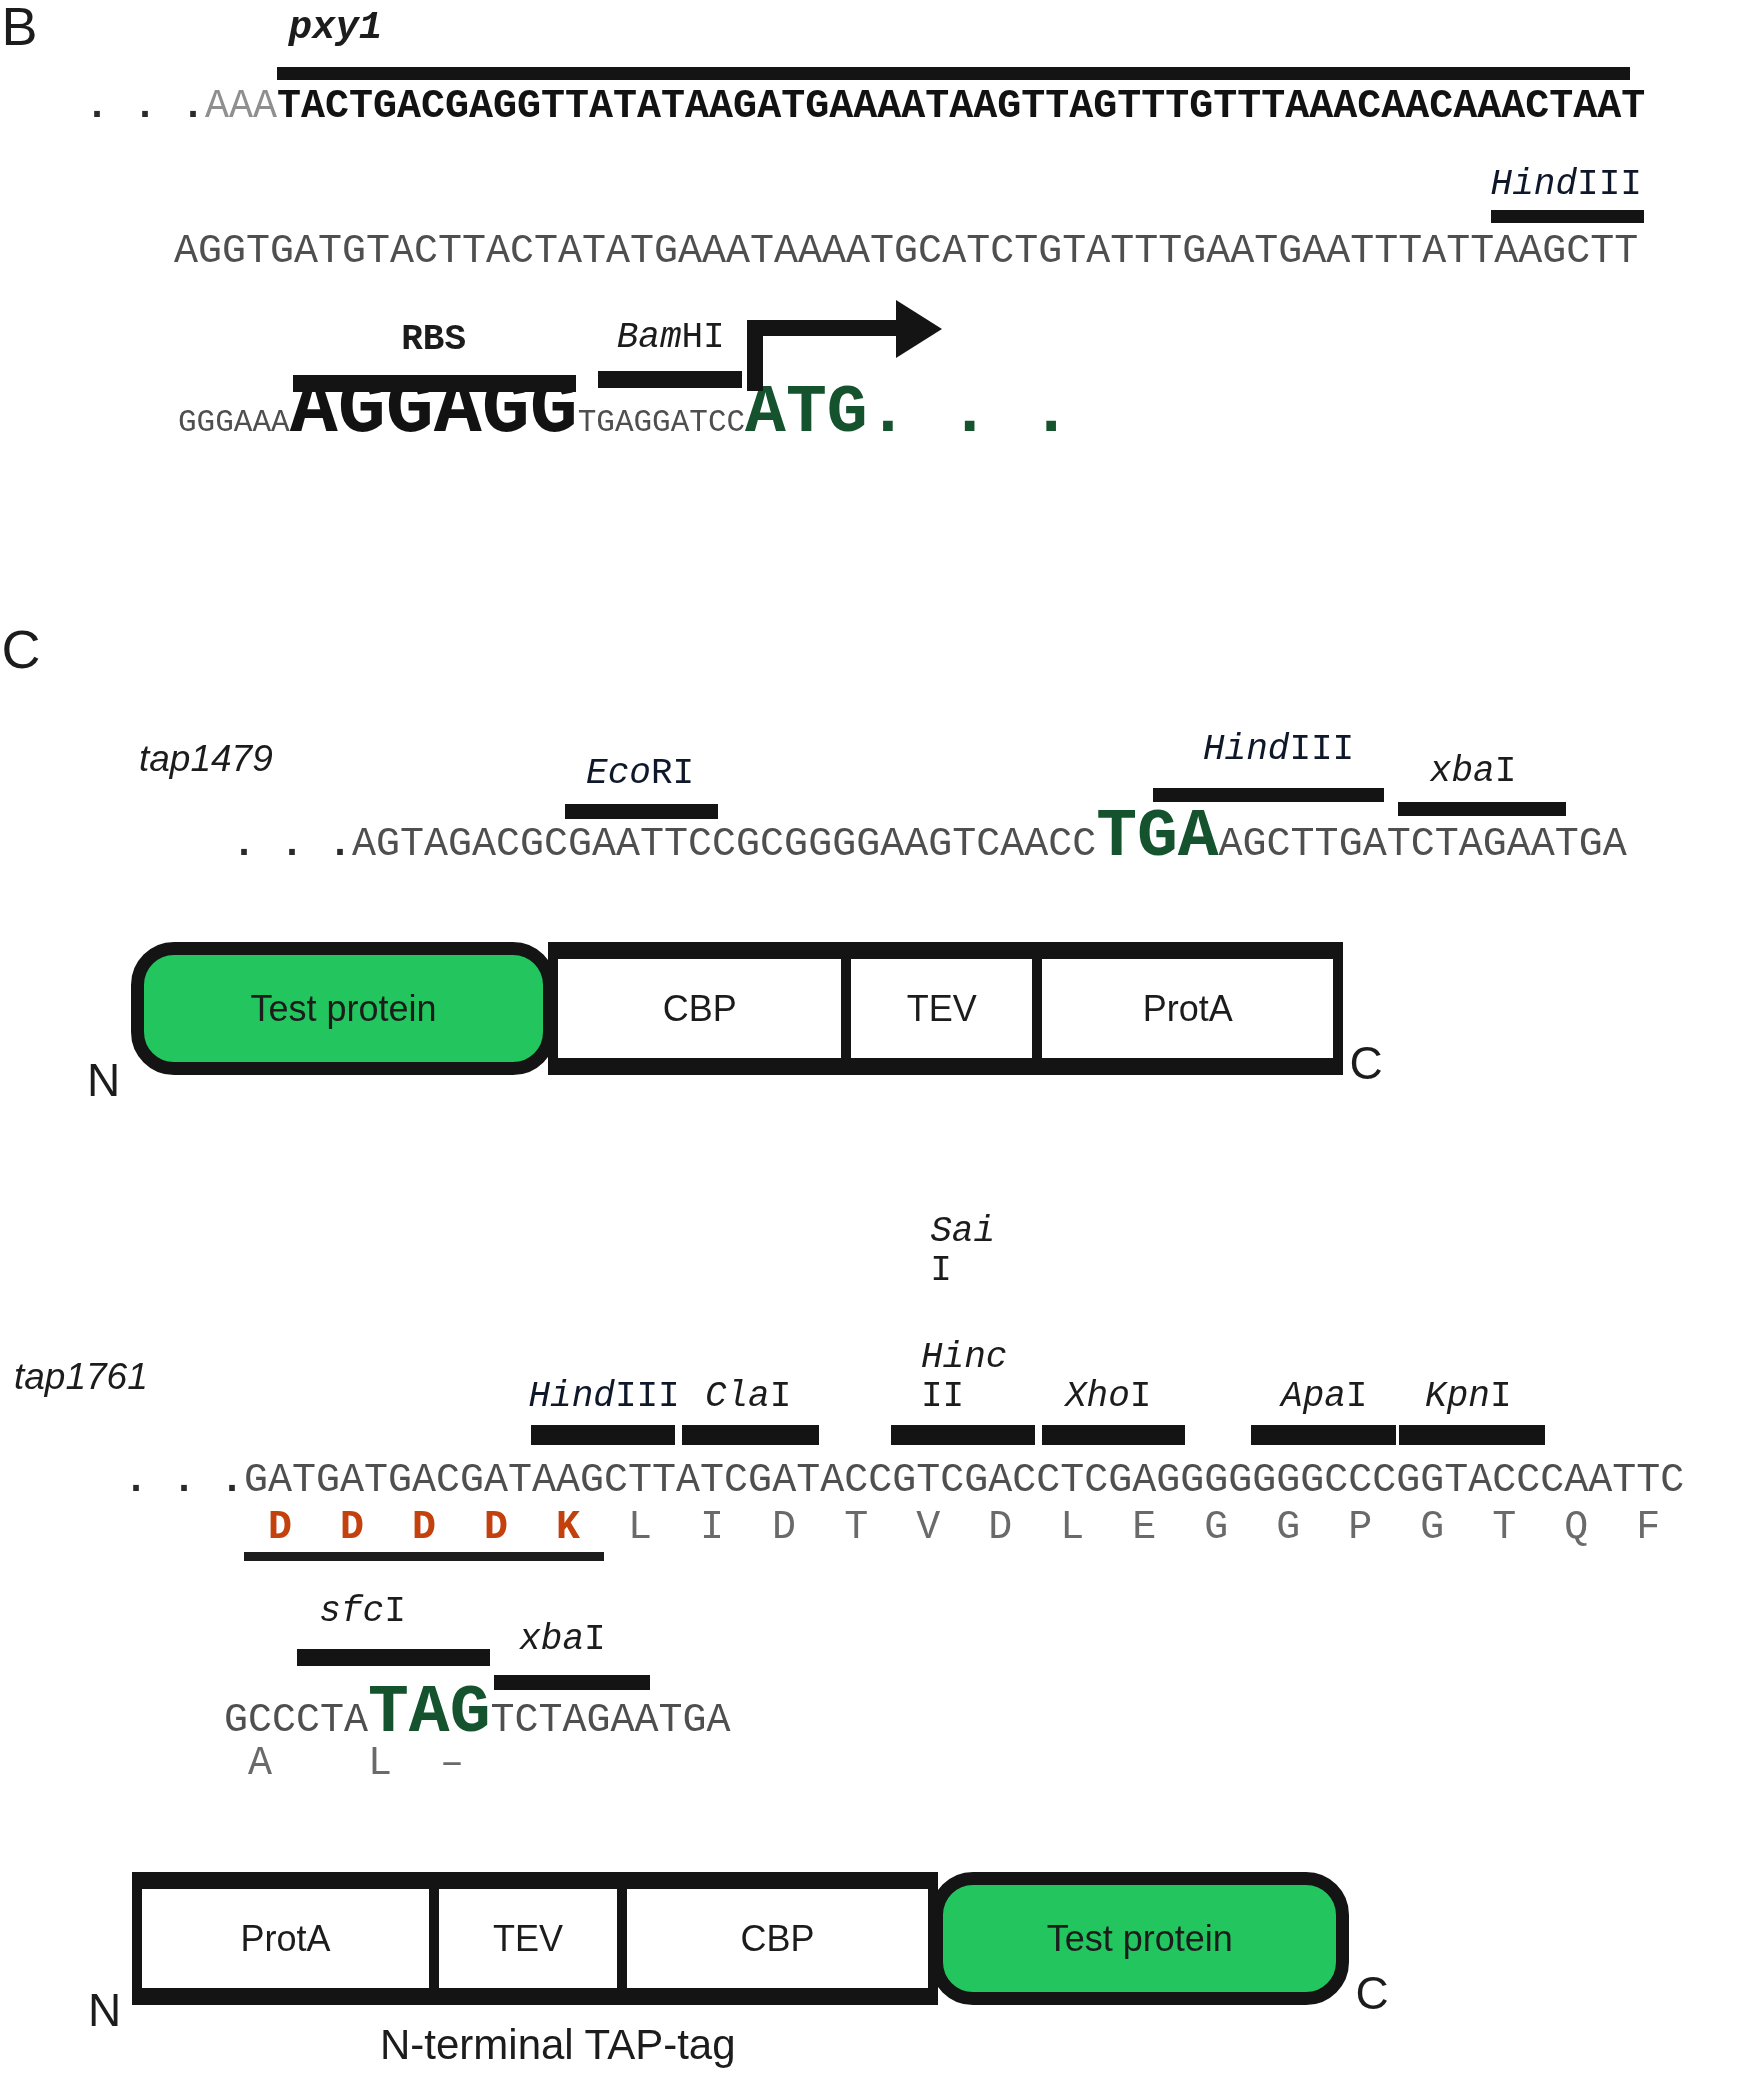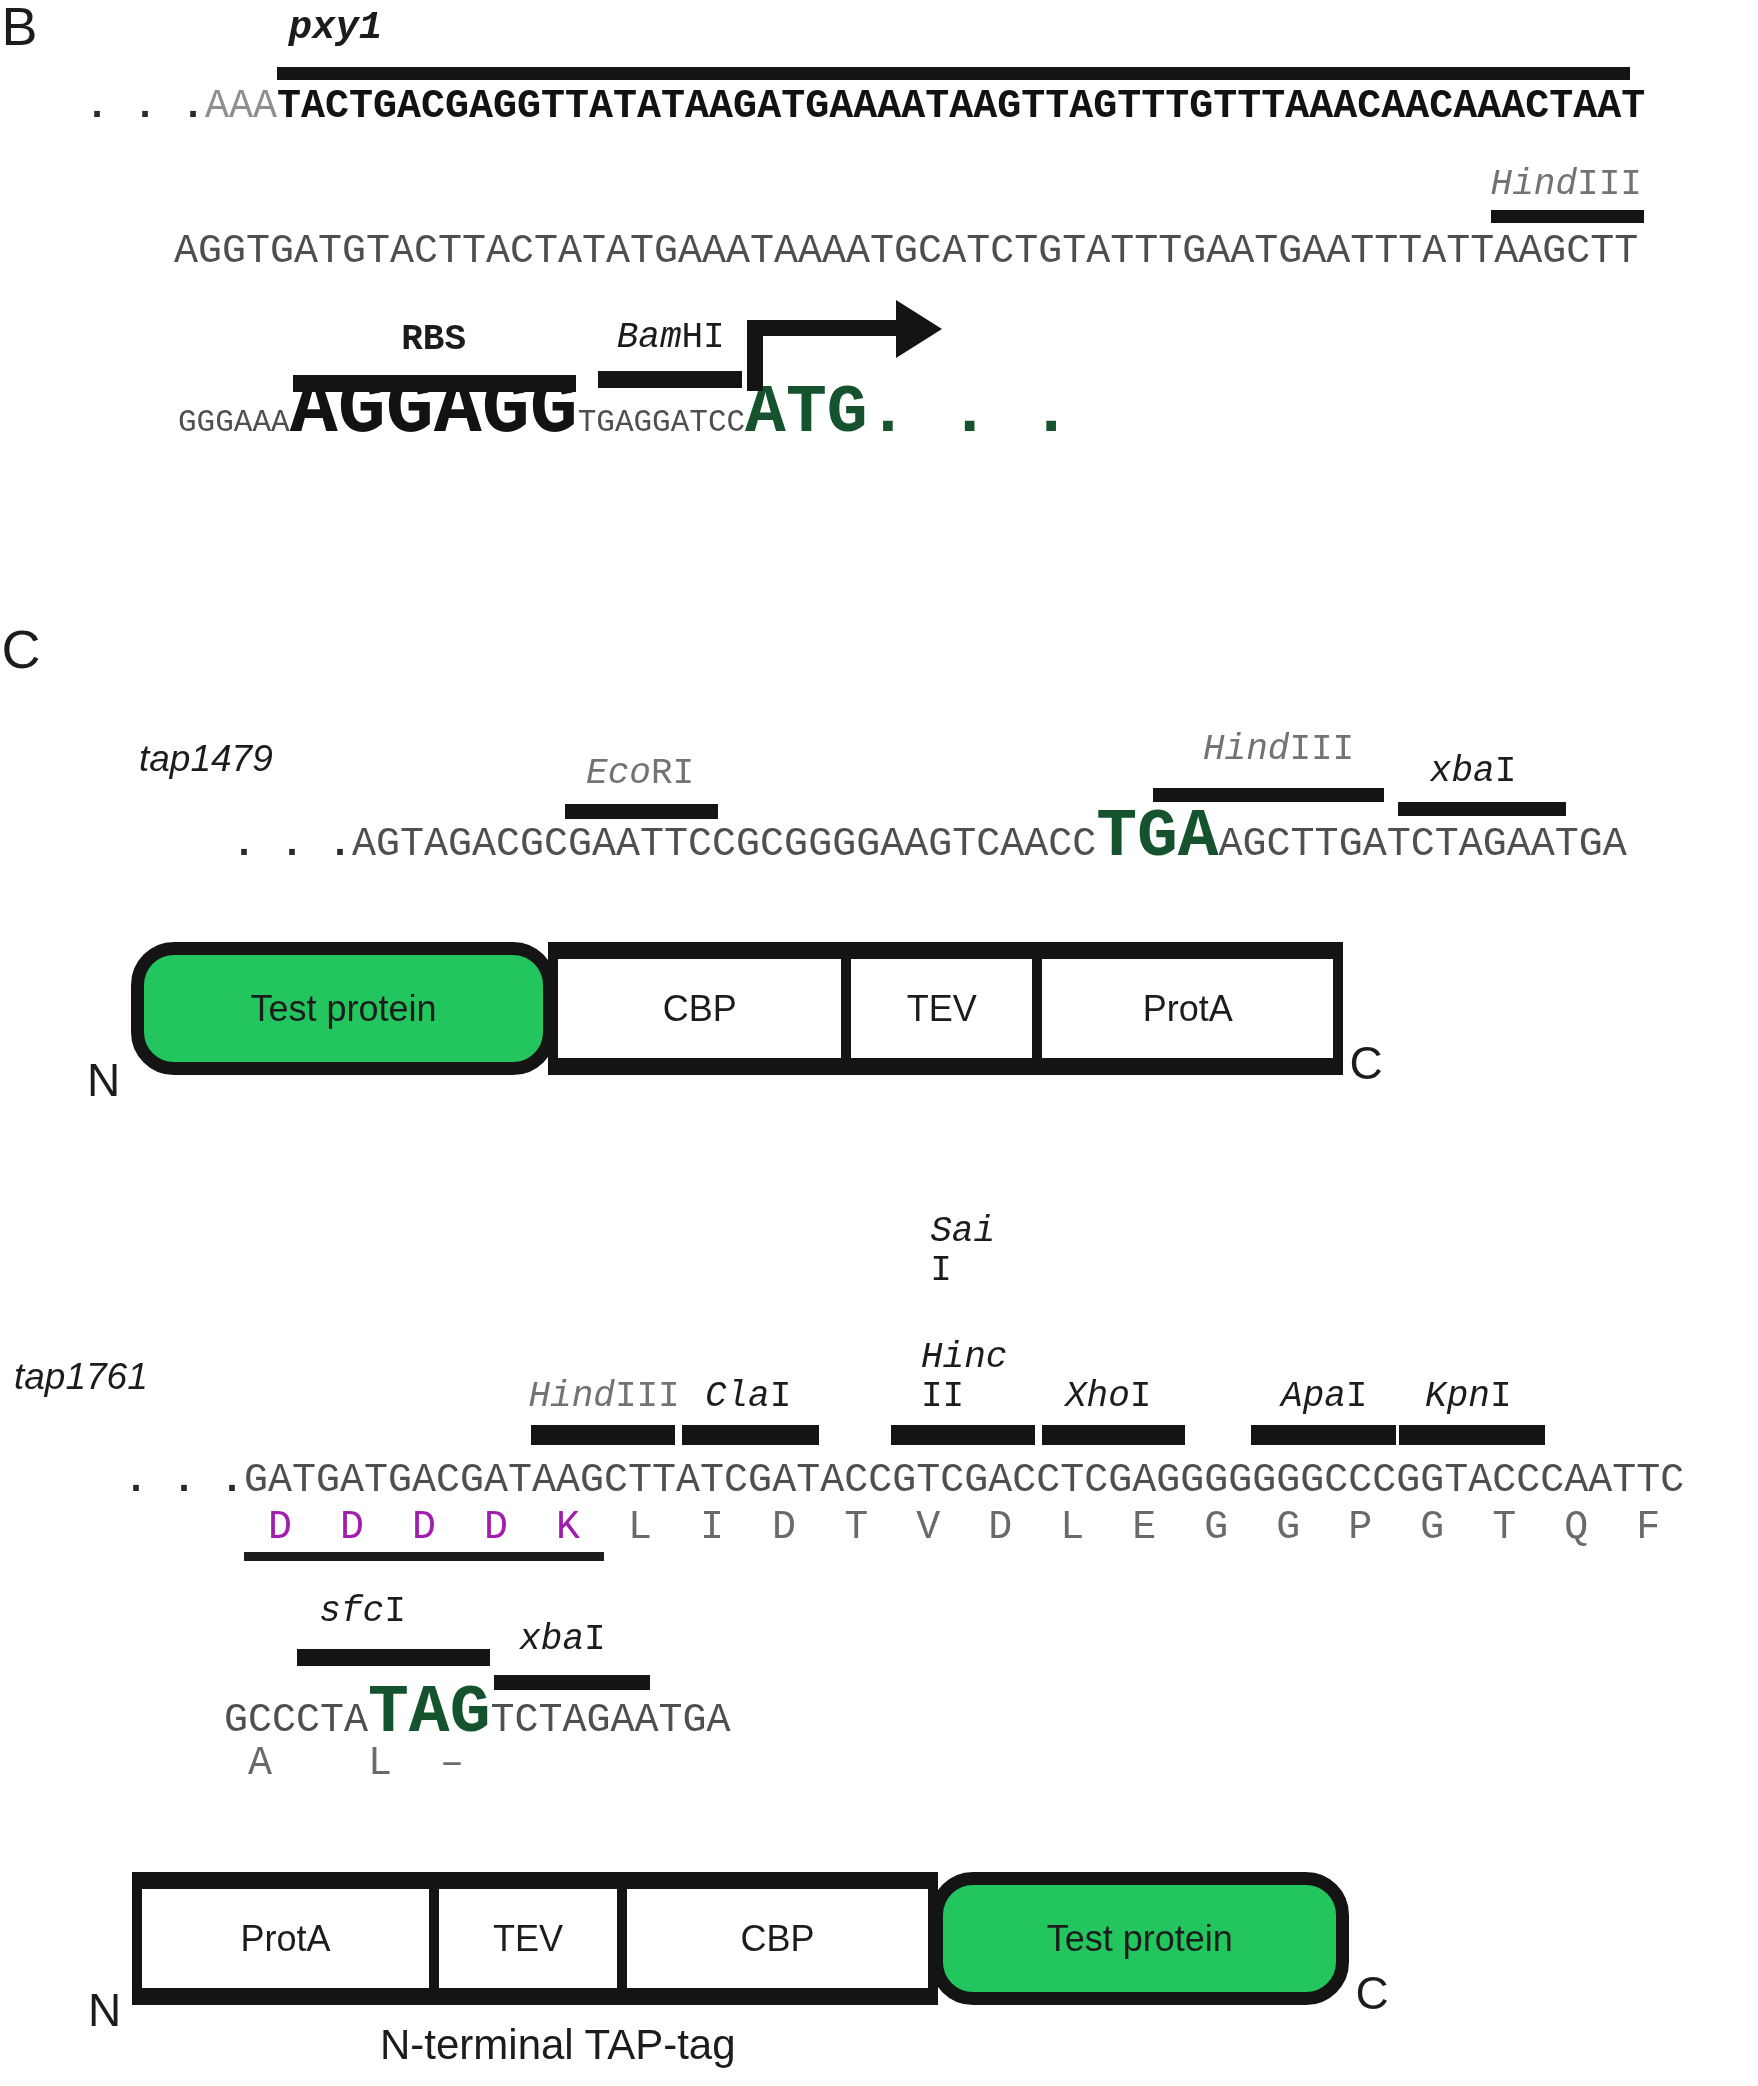--- a/index.html
+++ b/index.html
@@ -10,25 +10,25 @@
   .seqrow{position:absolute;font-size:40px;line-height:40px;white-space:pre;color:#4f4f4f;letter-spacing:0;}
   .aarow{position:absolute;font-size:40px;line-height:40px;white-space:pre;color:#6a6a6a;}
   .b{font-weight:bold;color:#121212;}
   .lite{color:#8f8f8f;}
   .dim{color:#2a2a2a;font-weight:bold;}
   .site{position:relative;display:inline-block;line-height:40px;vertical-align:baseline;white-space:pre;}
   .bar{position:absolute;left:0;right:0;background:#141414;}
   .enz{position:absolute;left:50%;transform:translateX(-50%);white-space:nowrap;
        font-family:Liberation Mono, monospace;font-size:36px;line-height:39px;font-style:normal;color:#1c1c1c;}
   .enz i{font-style:italic;}
-  .gy{color:#737373;}
+  .gy{color:#0f172a;}
   .big{font-size:68px;font-weight:bold;color:#14532d;}
   .huge{font-size:80px;font-weight:bold;color:#121212;}
   .sm{font-size:31px;}
-  .aa-tag{font-weight:normal;color:#a21caf;border-bottom:9.3px solid #1d1d1d;padding-bottom:1.5px;}
+  .aa-tag{font-weight:bold;color:#c2410c;border-bottom:9.3px solid #1d1d1d;padding-bottom:1.5px;}
   .stack{display:flex;flex-direction:column;align-items:flex-start;transform:translateX(-50%);gap:48px;}
   .stack span{display:block;}
   
   .arr-stem{position:absolute;left:1.5px;top:-73px;width:16px;height:71px;background:#141414;}
   .arr-arm{position:absolute;left:1.5px;top:-73px;width:151px;height:16px;background:#141414;}
   .arr-head{position:absolute;left:151px;top:-93px;width:0;height:0;
             border-top:29px solid transparent;border-bottom:29px solid transparent;border-left:46px solid #141414;}
   
   .diagram{position:absolute;display:flex;align-items:stretch;height:133px;
            font-family:"Liberation Sans",sans-serif;color:#1c1c1c;}

